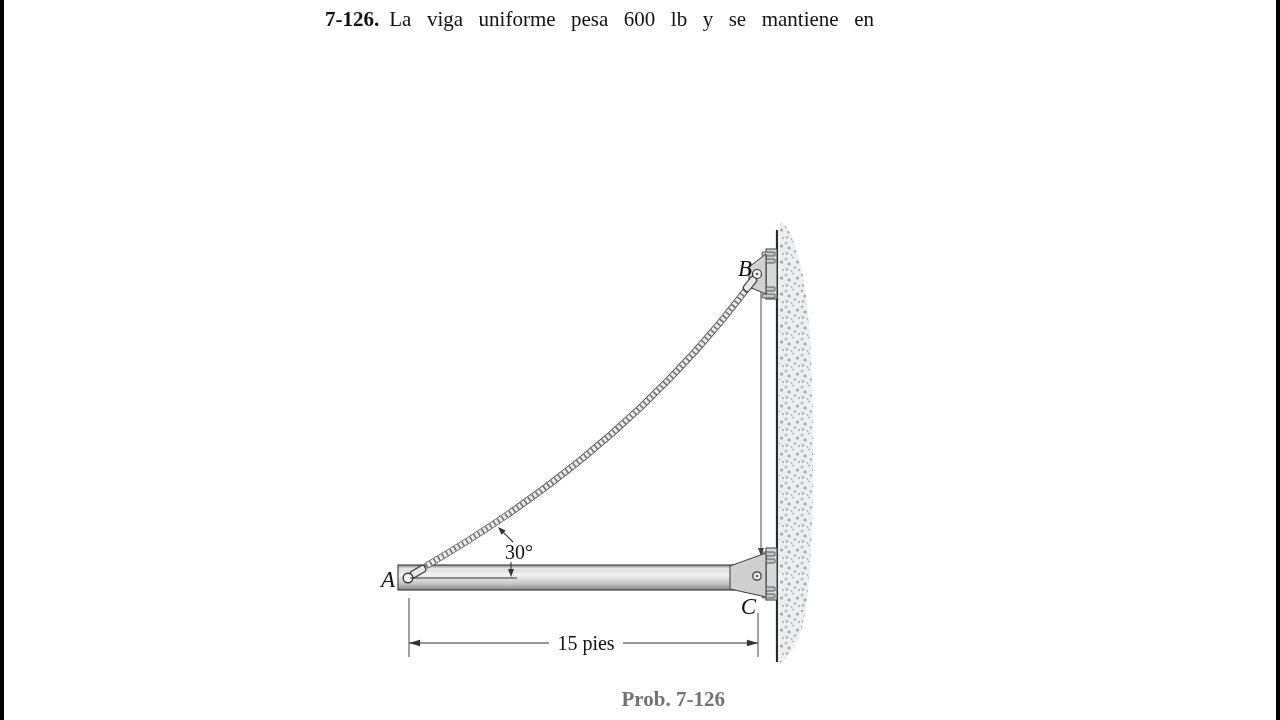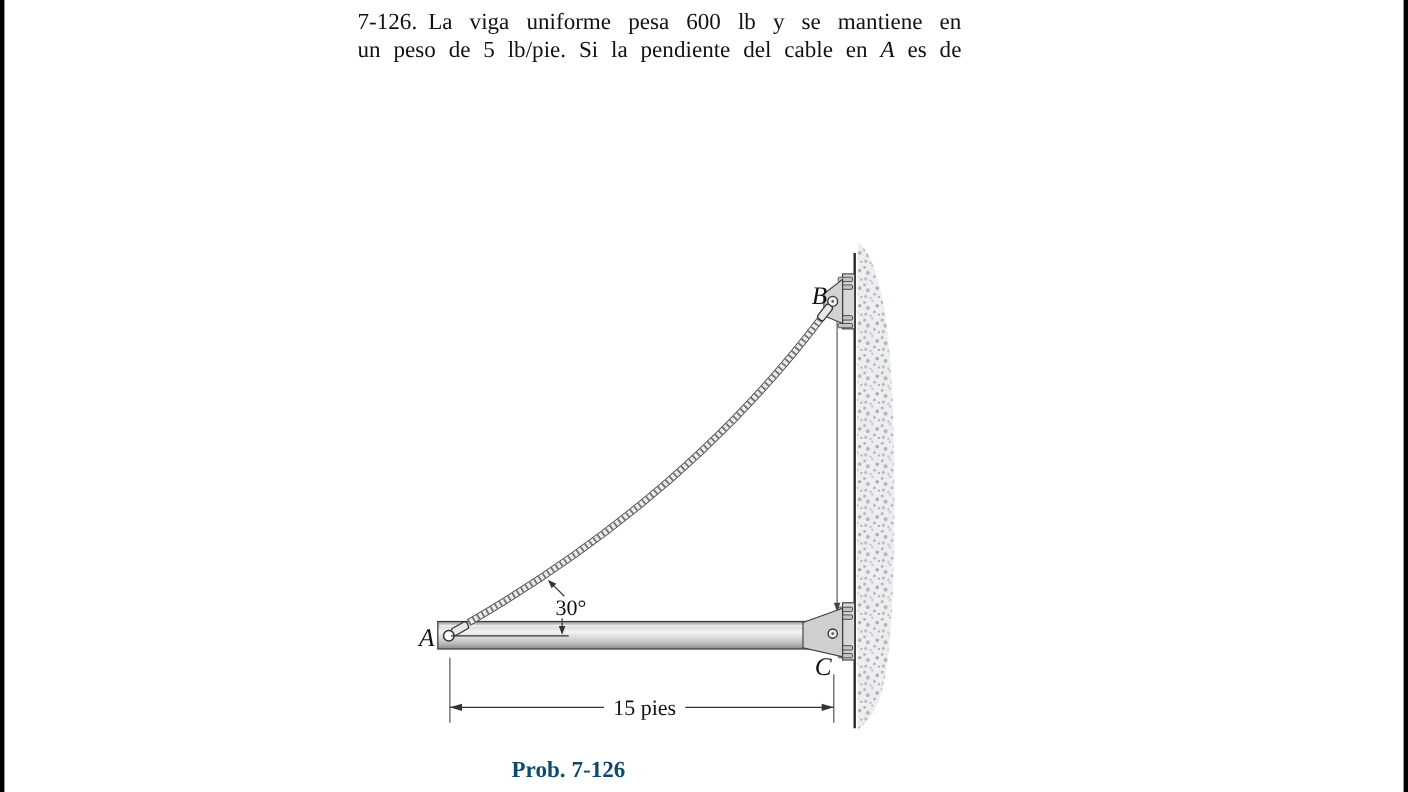--- a/index.html
+++ b/index.html
@@ -14,44 +14,43 @@
   .problem-text{
     position:absolute;left:325px;top:6px;width:549px;
     font-size:21px;line-height:26px;color:#111;
   }
   .ptext-line{white-space:nowrap;}
   .ptext-line.just{
     white-space:normal;
     text-align:justify;
     text-align-last:justify;
   }
-  .pnum{font-weight:normal;margin-top:32px;}
+  .pnum{font-weight:bold;margin-top:32px;}
   .sp{display:inline-block;width:10px;}
   .it{font-style:italic;}
 
   .fig-svg{position:absolute;left:0;top:0;}
 
   .caption{
     position:absolute;left:465px;top:687px;width:260px;
-    text-align:left;font-size:21px;font-weight:bold;color:#0c4a6e;
+    text-align:right;font-size:21px;font-weight:bold;color:#737373;
   }
 
   svg text{font-family:"Liberation Serif", serif;fill:#111;}
   .pt-label{font-size:23px;font-style:italic;}
   .dim-label{font-size:20px;}
 </style>
 </head>
 <body>
 
 <div class="edge-bar left"></div>
 <div class="edge-bar right"></div>
 
 <div class="problem-text">
   <div class="ptext-line just"><span class="pnum">7-126.</span><span class="sp"></span><span>La viga uniforme pesa 600 lb y se mantiene en</span></div>
-  <div class="ptext-line just"><span>un peso de 5 lb/pie. Si la pendiente del cable en </span><span class="it">A</span><span> es de</span></div>
 </div>
 
 <svg class="fig-svg" width="1280" height="720" viewBox="0 0 1280 720">
   <defs>
     <linearGradient id="beamGrad" x1="0" y1="0" x2="0" y2="1">
       <stop offset="0" stop-color="#8f8f8f"></stop>
       <stop offset="0.12" stop-color="#d2d2d2"></stop>
       <stop offset="0.38" stop-color="#f4f4f4"></stop>
       <stop offset="0.75" stop-color="#c4c4c4"></stop>
       <stop offset="1" stop-color="#8a8a8a"></stop>

